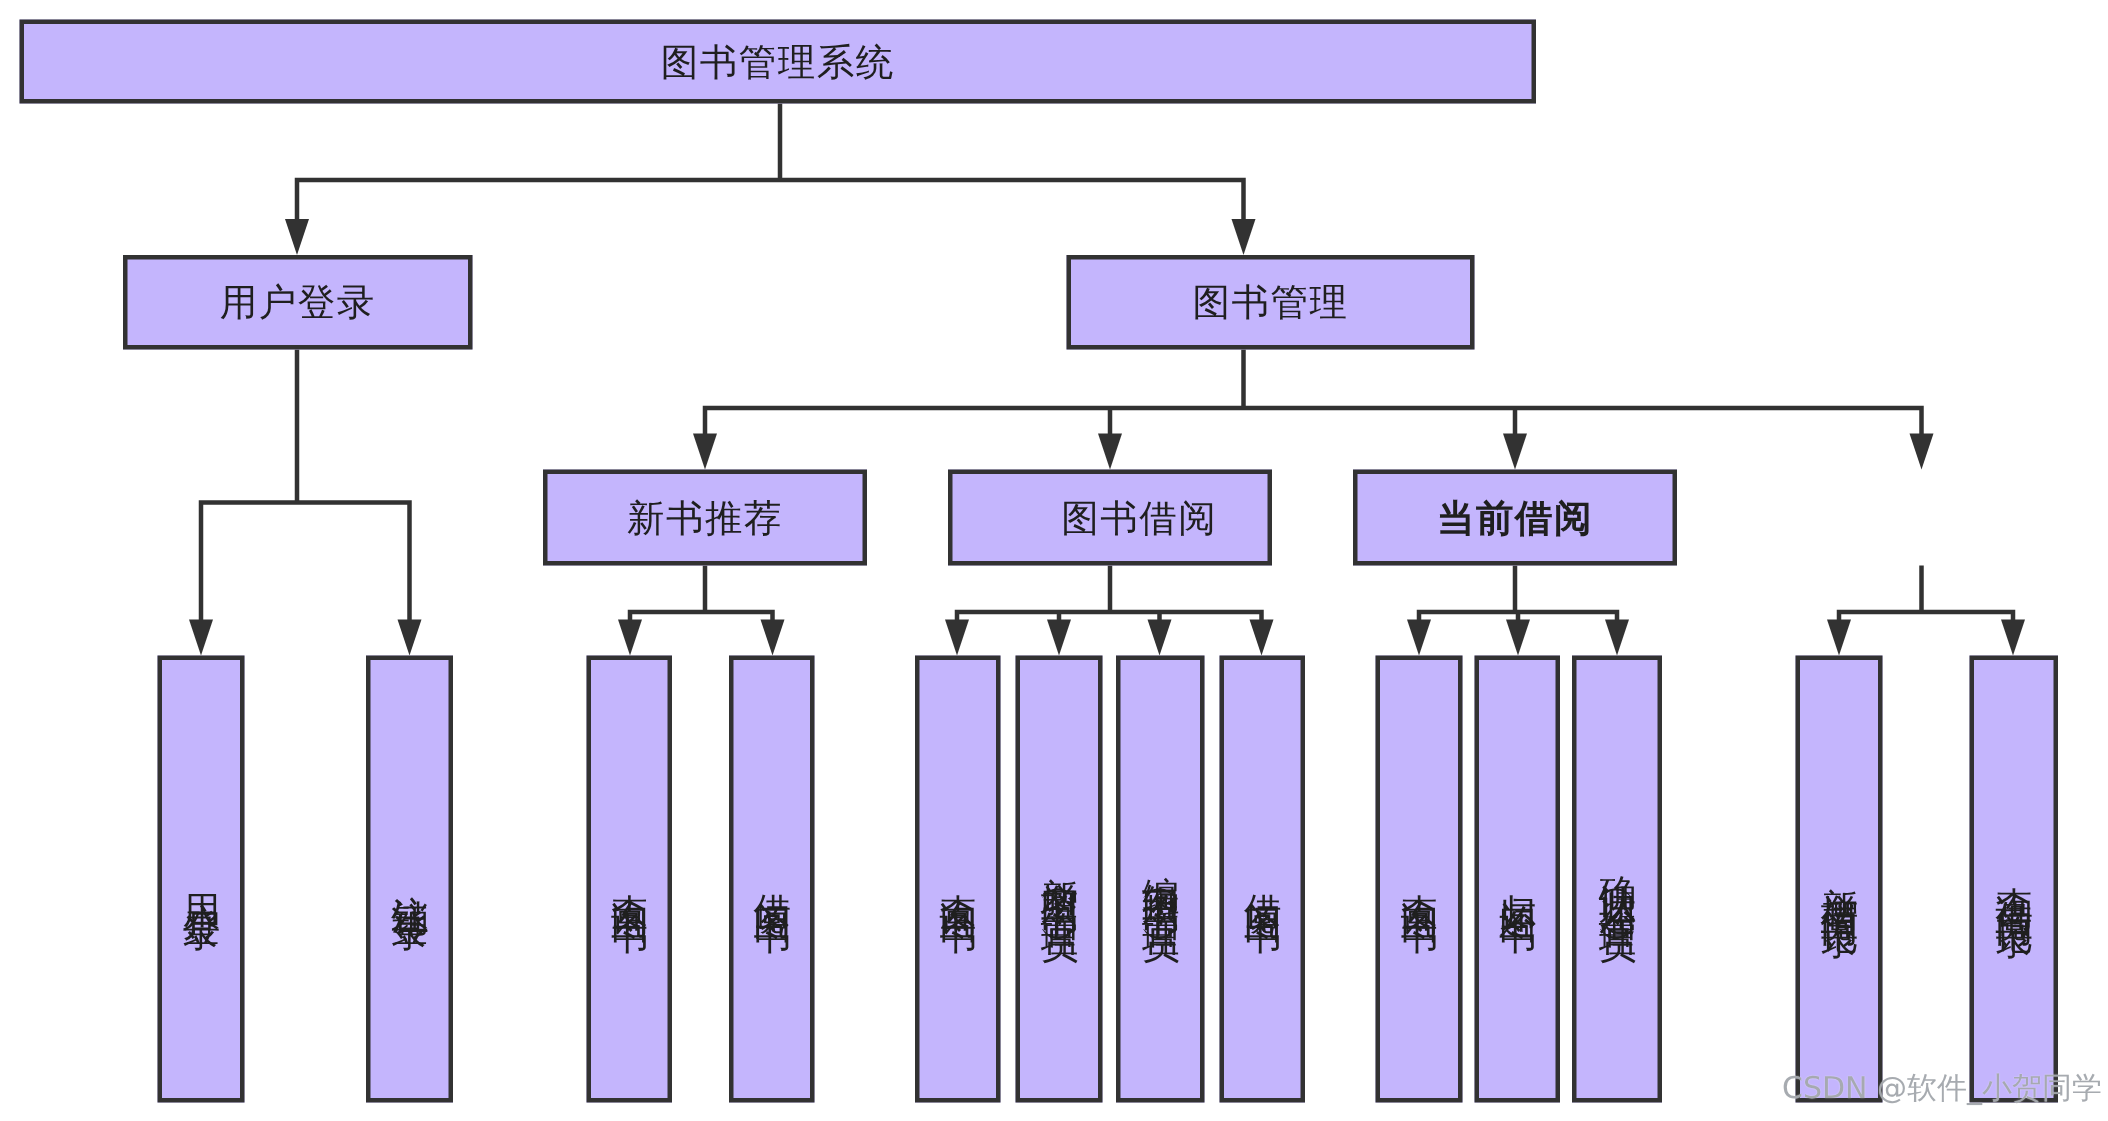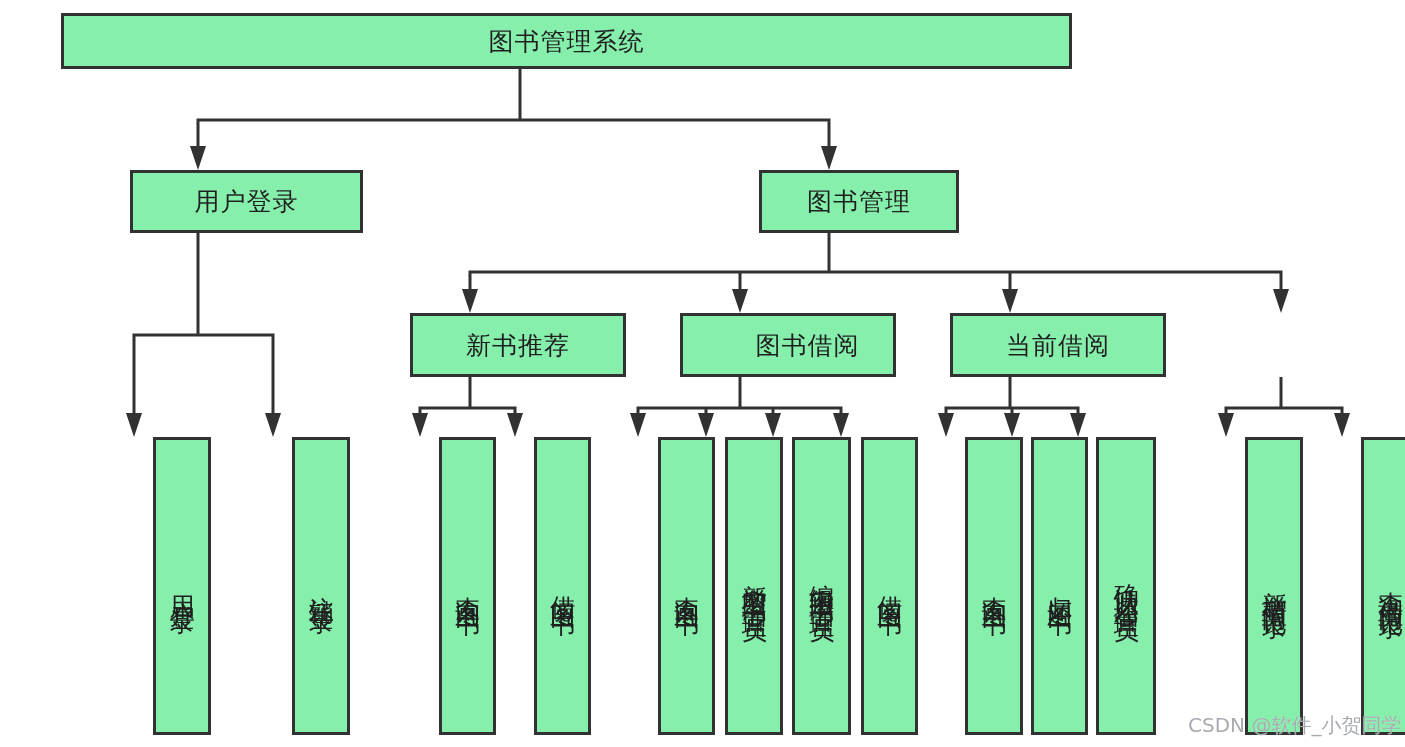--- a/index.html
+++ b/index.html
@@ -14,46 +14,45 @@
   .connectors {
     position: absolute;
     left: 0; top: 0;
     width: 1405px; height: 747px;
     pointer-events: none;
   }
   .box {
     position: absolute;
     box-sizing: border-box;
     border: 3px solid #323232;
-    background: #86efac;
+    background: #c4b5fd;
     display: flex;
     align-items: center;
     justify-content: center;
     color: #1f1f1f;
-    margin-left: 48px;
   }
   .hbox { font-size: 25px; letter-spacing: 1px; white-space: nowrap; }
   .vbox span {
     writing-mode: vertical-rl;
     text-orientation: mixed;
     font-size: 25px;
     letter-spacing: 5px;
     line-height: 1.1;
     white-space: nowrap;
     color: #1f1f1f;
   }
   
   #b-root    { left: 13px;  top: 13px;  width: 1011px; height: 56px; }
   
   #b-login   { left: 82px;  top: 170px; width: 233px; height: 63px; }
-  #b-mgmt    { left: 711px; top: 170px; width: 200px; height: 63px; }
+  #b-mgmt    { left: 711px; top: 170px; width: 272px; height: 63px; }
   
   #b-new     { left: 362px;  top: 313px; width: 216px; height: 64px; }
   #b-borrow  { left: 632px;  top: 313px; width: 216px; height: 64px; padding-left: 39px; }
-  #b-current { left: 902px;  top: 313px; width: 216px; height: 64px; }
+  #b-current { left: 902px;  top: 313px; width: 216px; height: 64px; font-weight: bold; }
   #b-record  { left: 1172px; top: 313px; width: 218px; height: 64px; }
   
   .leaf { top: 437px; height: 298px; }
   #l1  { left: 105px;  width: 58px; }
   #l2  { left: 244px;  width: 58px; }
   #l3  { left: 391px;  width: 57px; }
   #l4  { left: 486px;  width: 57px; }
   #l5  { left: 610px;  width: 57px; }
   #l6  { left: 677px;  width: 58px; }
   #l7  { left: 744px;  width: 59px; }

